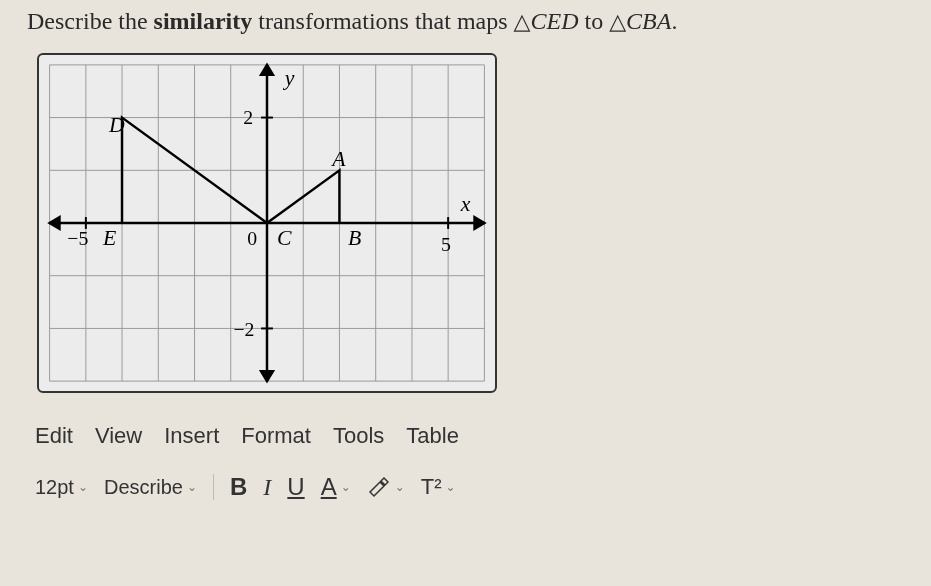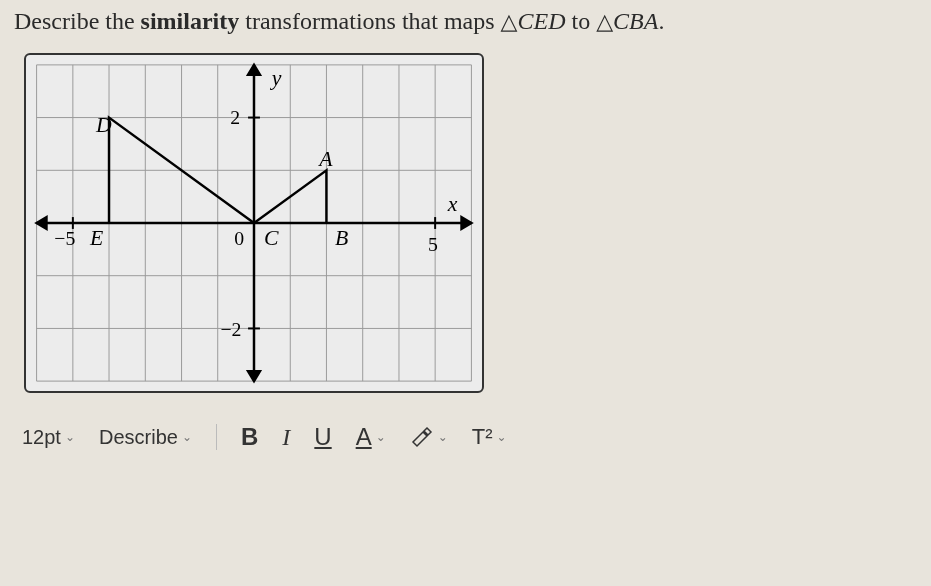--- a/index.html
+++ b/index.html
@@ -8,21 +8,21 @@
       box-sizing: border-box;
     }
     body {
       font-family: Georgia, 'Times New Roman', serif;
       background: #e8e4dc;
       width: 931px;
       height: 586px;
       overflow: hidden;
     }
     .container {
-      padding: 8px 14px;
+      padding: 8px 27px;
     }
     .question {
       font-size: 24px;
       color: #2a2a2a;
       margin-bottom: 18px;
       font-weight: normal;
     }
     .question .bold {
       font-weight: bold;
     }
@@ -57,21 +57,21 @@
       margin-bottom: 24px;
       margin-left: 8px;
       font-family: Arial, sans-serif;
     }
     .menu-item {
       cursor: pointer;
     }
     .toolbar {
       display: flex;
       align-items: center;
-      gap: 24px;
+      gap: 16px;
       font-family: Arial, sans-serif;
       font-size: 20px;
       color: #333;
       margin-left: 8px;
     }
     .toolbar-item {
       display: flex;
       align-items: center;
       gap: 4px;
       cursor: pointer;
@@ -165,20 +165,28 @@
       <g font-family="Georgia, serif" font-size="20" fill="#000">
         <text x="28" y="192">−5</text>
         <text x="210" y="192">0</text>
         <text x="406" y="198">5</text>
         <text x="206" y="70">2</text>
         <text x="196" y="284">−2</text>
       </g>
     </svg>
   </div>
 
+  <div class="menubar">
+    <span class="menu-item">Edit</span>
+    <span class="menu-item">View</span>
+    <span class="menu-item">Insert</span>
+    <span class="menu-item">Format</span>
+    <span class="menu-item">Tools</span>
+    <span class="menu-item">Table</span>
+  </div>
 
   <div class="toolbar">
     <div class="toolbar-item">
       <span>12pt</span>
       <span class="chevron-down">⌄</span>
     </div>
     <div class="toolbar-item">
       <span>Describe</span>
       <span class="chevron-down">⌄</span>
     </div>

